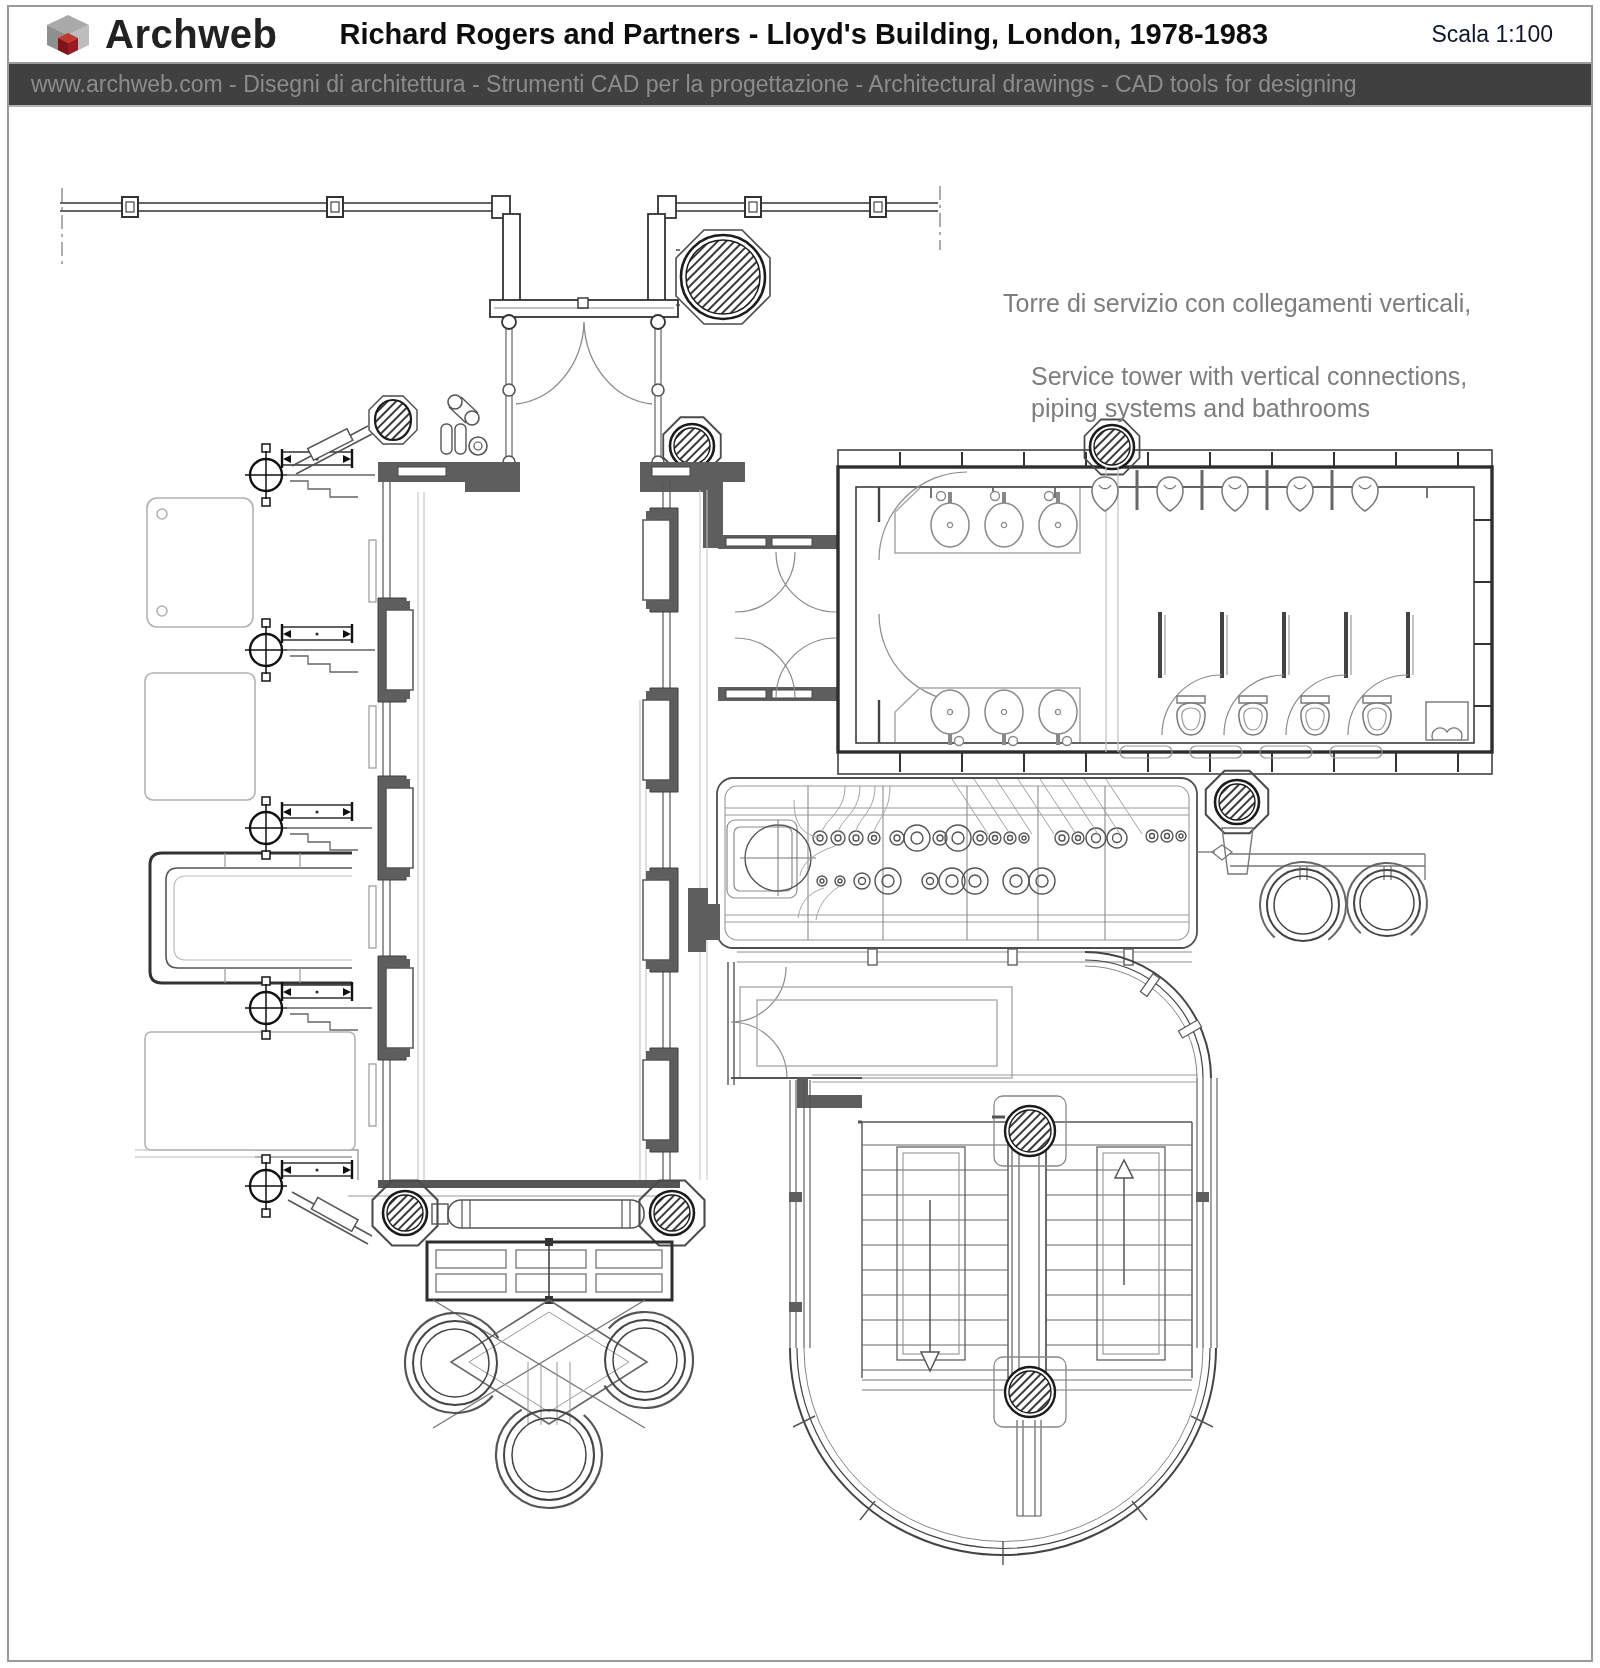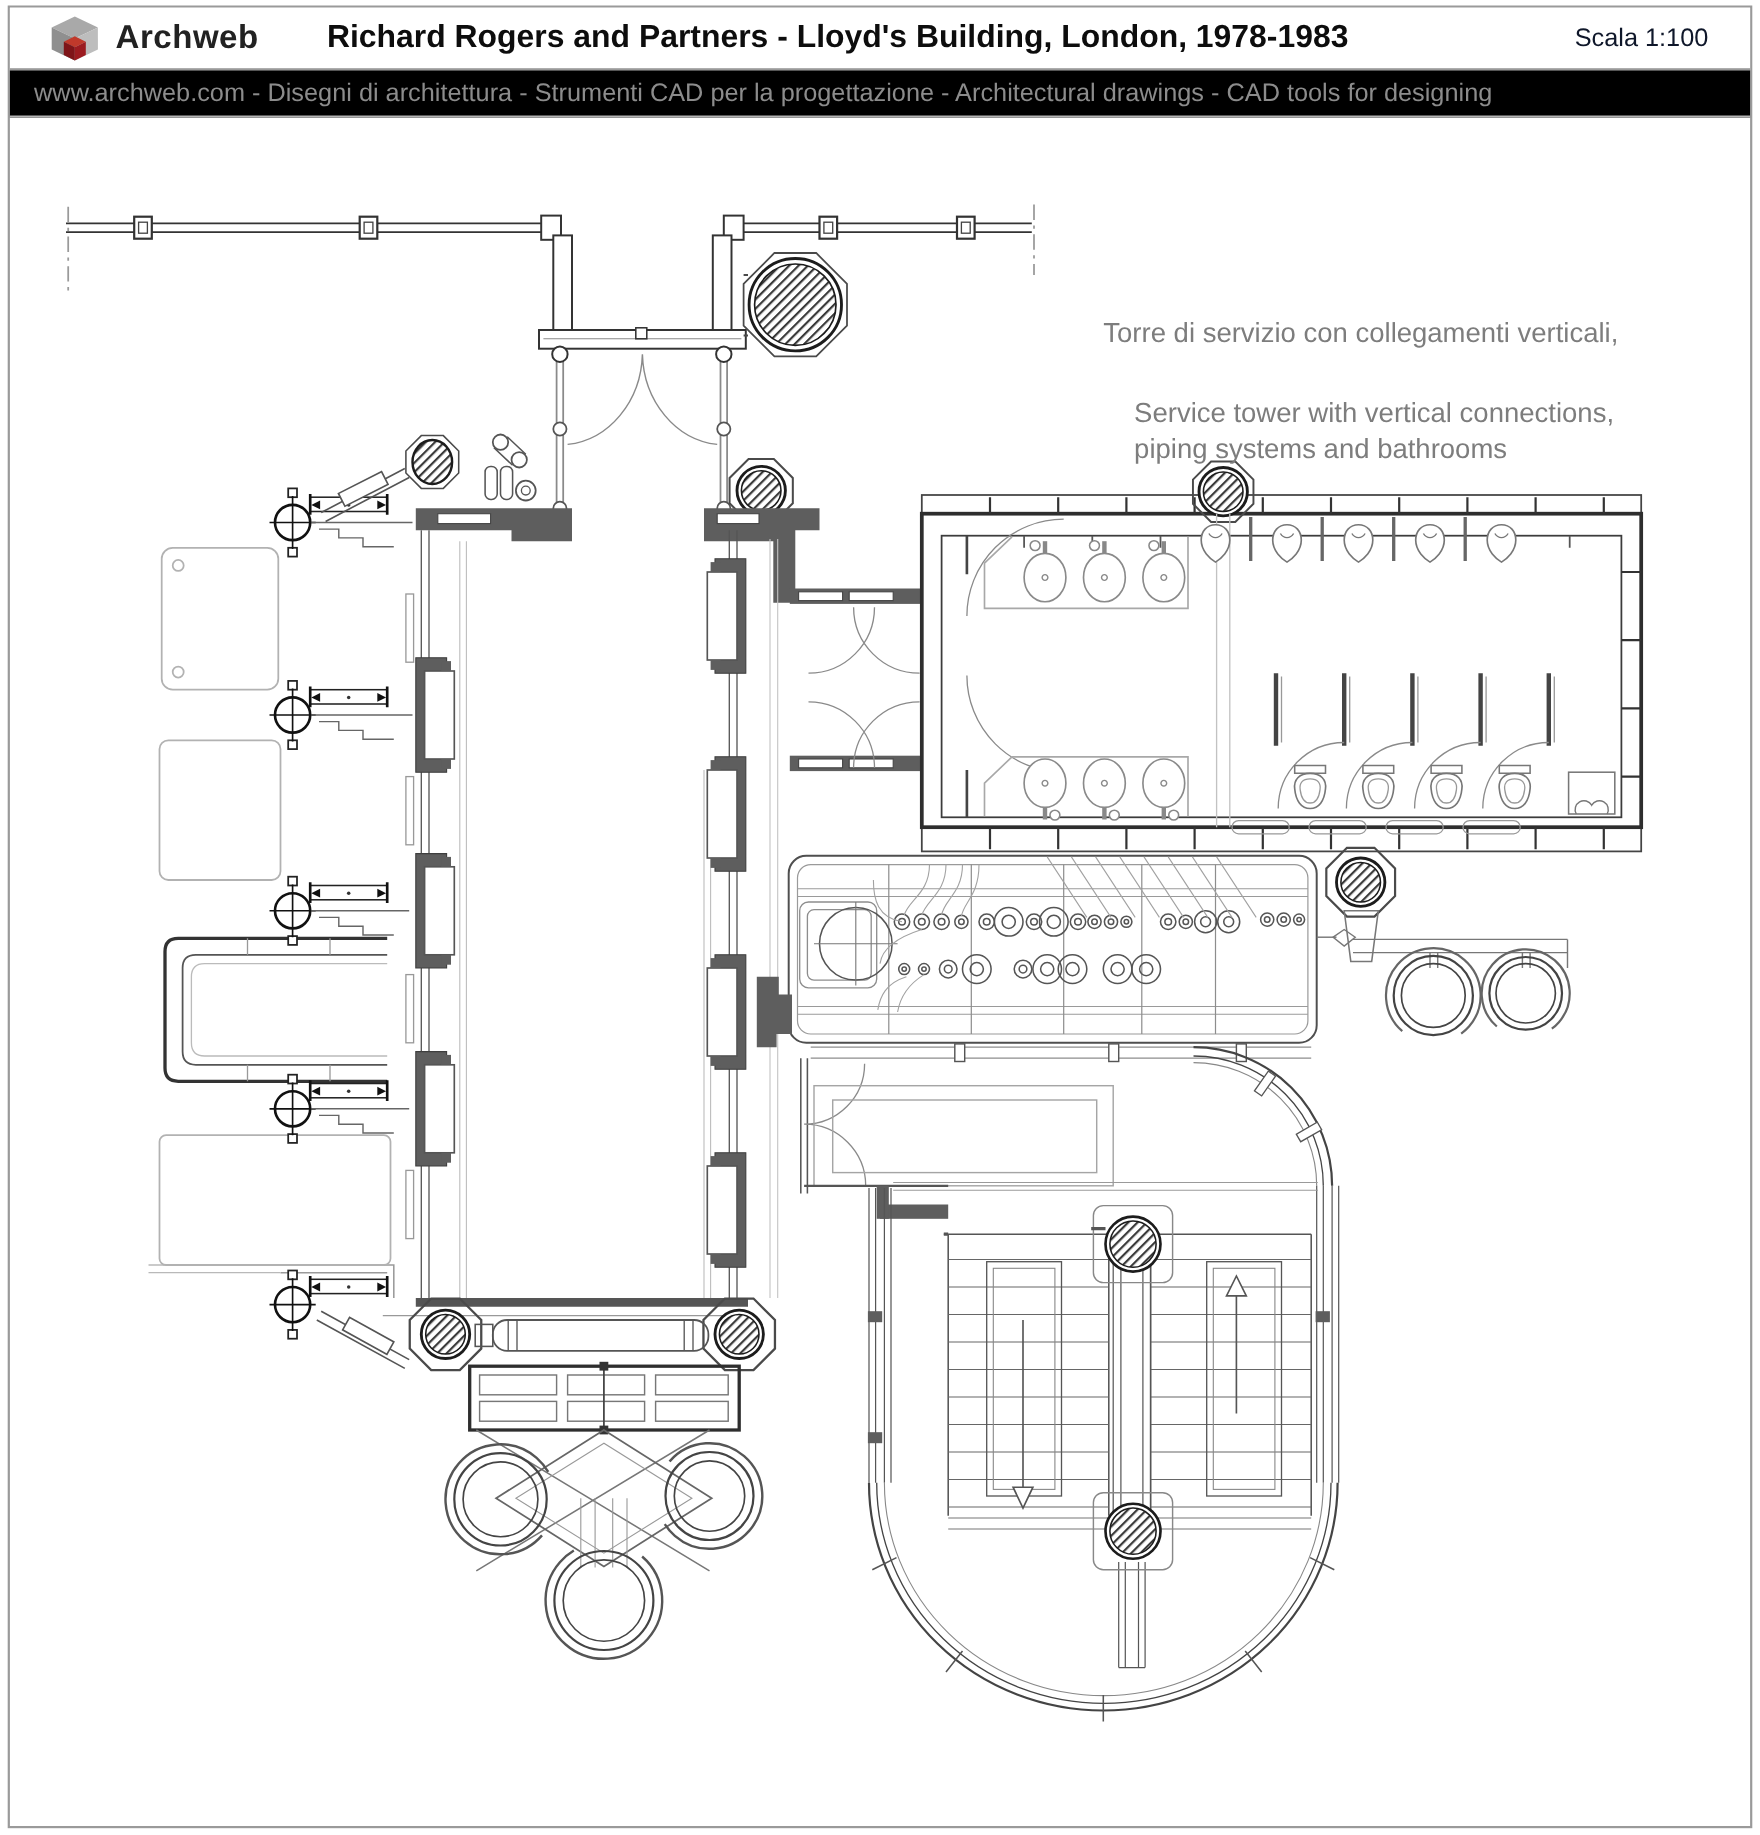--- a/index.html
+++ b/index.html
@@ -1,23 +1,23 @@
 <!DOCTYPE html>
 <html><head>
 <meta charset="utf-8">
 <style>
   html,body{margin:0;padding:0;background:#fff;}
   body{width:1600px;height:1668px;position:relative;font-family:"Liberation Sans",sans-serif;overflow:hidden;}
   .page-frame{position:absolute;left:7px;top:5px;right:7px;bottom:6px;border:2px solid #9a9a9a;pointer-events:none;}
   .hdr{position:absolute;left:9px;top:7px;right:9px;height:55px;display:flex;align-items:center;background:#fff;border-bottom:2px solid #9a9a9a;}
   .hdr .logo{margin-left:36px;width:46px;height:44px;flex:0 0 auto;}
-  .hdr .brand{font-size:30px;font-weight:bold;color:#222;margin-left:14px;letter-spacing:.5px;}
+  .hdr .brand{font-size:40px;font-weight:bold;color:#222;margin-left:14px;letter-spacing:.5px;}
   .hdr .title{font-size:29px;font-weight:bold;color:#0d0d0d;margin-left:62px;white-space:nowrap;}
   .hdr .scale{margin-left:auto;margin-right:38px;font-size:23px;color:#0f172a;}
-  .subhdr{position:absolute;left:9px;top:64px;right:9px;height:41px;display:flex;align-items:center;border-bottom:2px solid #b5b5b5;background:#000000;}
+  .subhdr{position:absolute;left:9px;top:64px;right:9px;height:41px;display:flex;align-items:center;border-bottom:2px solid #b5b5b5;background:#404040;}
   .subhdr span{font-size:23px;color:#8c8c8c;margin-left:22px;white-space:nowrap;}
   .draw-wrap{position:absolute;left:0;top:105px;width:1600px;height:1563px;}
   .ann{position:absolute;color:#7d7d7d;font-size:25px;line-height:1.26;width:540px;}
   .ann.it{left:1003px;top:183px;}
   .ann.en{left:1031px;top:256px;}
   svg{display:block;}
 </style>
 </head>
 <body>
 

